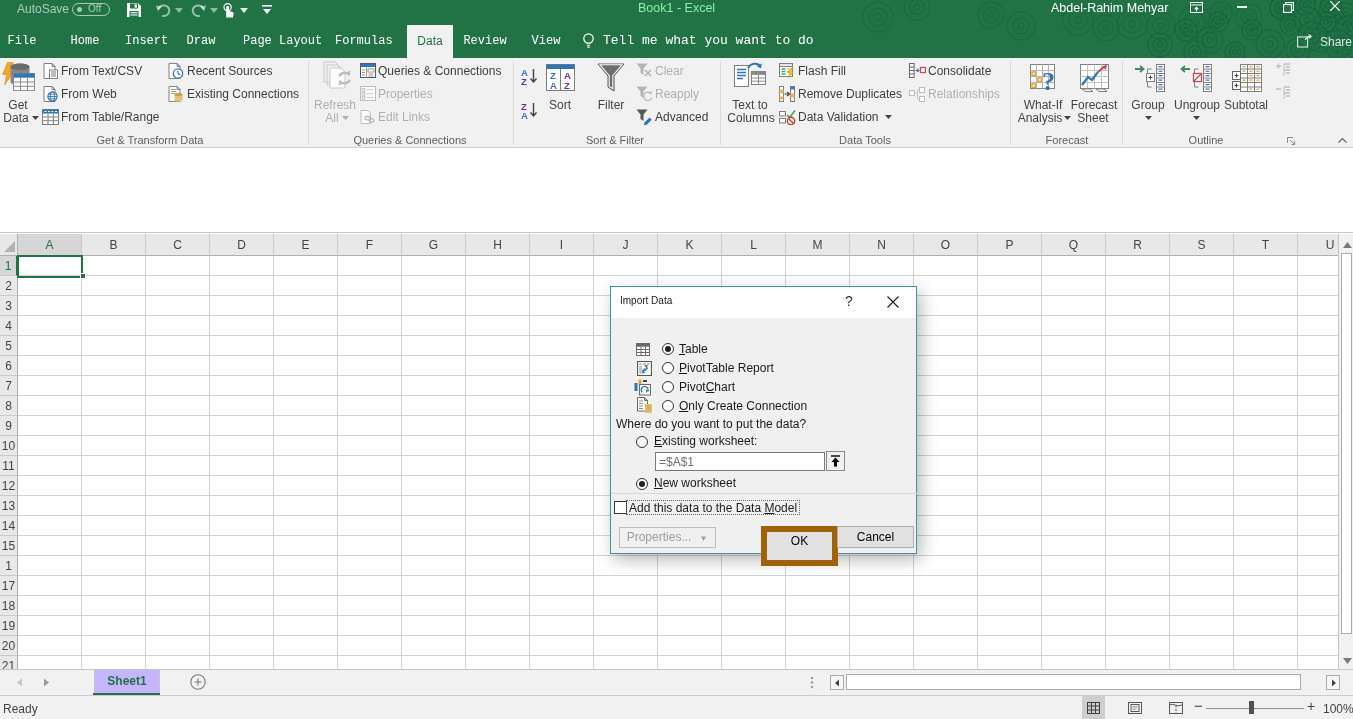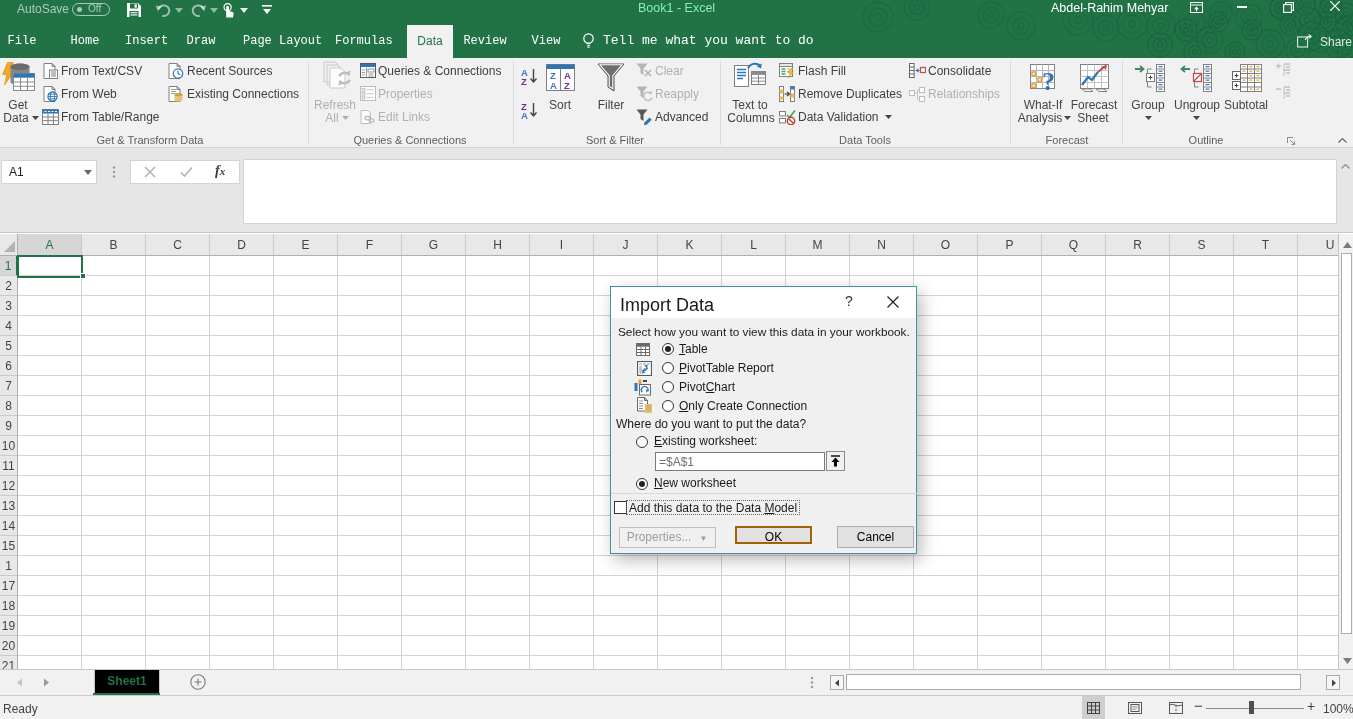--- a/index.html
+++ b/index.html
@@ -617,46 +617,20 @@
         <path d="M9 2 v12" stroke="#c0c0c0"></path>
       </svg>
 
     <svg class="ricon" style="left:1287px;top:79px" width="9" height="9" viewBox="0 0 9 9">
         <path d="M0.5 6 V0.5 H6" fill="none" stroke="#8a8a8a"></path>
         <path d="M3.2 3.2 L7.6 7.6 M7.6 7.6 V4.4 M7.6 7.6 H4.4" fill="none" stroke="#8a8a8a"></path>
       </svg>
 
     <svg class="ricon" style="left:1338px;top:79px" width="9" height="6" viewBox="0 0 9 6">
         <path d="M0.5 5.5 L4.5 1.5 L8.5 5.5" fill="none" stroke="#666" stroke-width="1.2"></path>
-      </svg>
-  </div>
-  <div id="fbar">
-    <div id="namebox">A1</div>
-    <svg class="abs" style="left:84px;top:22px" width="8" height="5" viewBox="0 0 8 5">
-        <path d="M0 0h8L4 5z" fill="#6a6a6a"></path>
-      </svg>
-    <svg class="abs" style="left:112px;top:18px" width="4" height="12" viewBox="0 0 4 12">
-        <g fill="#9a9a9a">
-          <circle cx="2" cy="1.5" r="1.2"></circle>
-          <circle cx="2" cy="6" r="1.2"></circle>
-          <circle cx="2" cy="10.5" r="1.2"></circle>
-        </g>
-      </svg>
-    <div id="fbtns">
-      <svg class="abs" style="left:13px;top:5px" width="12" height="12" viewBox="0 0 12 12">
-          <path d="M1 1 L11 11 M11 1 L1 11" stroke="#b5b5b5" stroke-width="1.6"></path>
-        </svg>
-      <svg class="abs" style="left:49px;top:5px" width="13" height="12" viewBox="0 0 13 12">
-          <path d="M1 6.5 L4.5 10 L12 1.5" fill="none" stroke="#b5b5b5" stroke-width="1.6"></path>
-        </svg>
-      <span class="abs" style="left:84px;top:2px;font-family:'Liberation Serif',serif;font-style:italic;font-weight:bold;font-size:14px;color:#3b3b3b">f<i style="font-size:11px">x</i></span>
-    </div>
-    <div id="ffield"></div>
-    <svg class="abs" style="left:1341px;top:15px" width="9" height="6" viewBox="0 0 9 6">
-        <path d="M0.5 5.5 L4.5 1.5 L8.5 5.5" fill="none" stroke="#8a8a8a" stroke-width="1.1"></path>
       </svg>
   </div>
   <div id="grid">
     <div class="abs" style="left:0;top:1px;width:18px;height:22px;background:#e8e8e8;border-right:1px solid #b0b0b0;border-bottom:1px solid #b0b0b0"></div>
     <svg class="abs" style="left:4px;top:7px" width="12" height="13" viewBox="0 0 12 13">
         <path d="M11 1 V12 H0 Z" fill="#b3b3b3"></path>
       </svg>
     <div id="colheads">
         <span class="ch chsel" style="left:0px;width:64px">A</span>
         <span class="ch" style="left:64px;width:64px">B</span>
@@ -716,21 +690,21 @@
         </svg>
     </div>
   </div>
   <div id="tabrow">
     <svg class="abs" style="left:16px;top:8px" width="7" height="9" viewBox="0 0 7 9">
         <path d="M6 0.5 L1 4.5 L6 8.5 Z" fill="#c6c6c6"></path>
       </svg>
     <svg class="abs" style="left:43px;top:8px" width="7" height="9" viewBox="0 0 7 9">
         <path d="M1 0.5 L6 4.5 L1 8.5 Z" fill="#9a9a9a"></path>
       </svg>
-    <div class="abs" style="left:94px;top:0;width:66px;height:23px;background:#000000;border-left:1px solid #c6c6c6;border-right:1px solid #c6c6c6;color:#217346;font-weight:bold;font-size:12px;text-align:center;line-height:23px">Sheet1</div>
+    <div class="abs" style="left:94px;top:0;width:66px;height:23px;background:#c4b5fd;border-left:1px solid #c6c6c6;border-right:1px solid #c6c6c6;color:#217346;font-weight:bold;font-size:12px;text-align:center;line-height:23px">Sheet1</div>
     <div class="abs" style="left:93px;top:22.5px;width:67px;height:2.5px;background:#217346"></div>
     <svg class="abs" style="left:190px;top:4px" width="16" height="16" viewBox="0 0 16 16">
         <circle cx="8" cy="8" r="7.2" fill="none" stroke="#7a7a7a" stroke-width="1.1"></circle>
         <path d="M8 4.5 V11.5 M4.5 8 H11.5" stroke="#7a7a7a" stroke-width="1.1"></path>
       </svg>
     <svg class="abs" style="left:810px;top:6px" width="4" height="13" viewBox="0 0 4 13">
         <g fill="#9a9a9a">
           <circle cx="2" cy="2" r="1.2"></circle>
           <circle cx="2" cy="6.5" r="1.2"></circle>
           <circle cx="2" cy="11" r="1.2"></circle>
@@ -764,26 +738,25 @@
         <path d="M7 3.5 v8" stroke="#585858" stroke-dasharray="2 1.5"></path>
       </svg>
     <span class="abs" style="left:1194px;top:1px;font-size:15px;color:#444">−</span>
     <div class="abs" style="left:1206px;top:11.5px;width:98px;height:1px;background:#8a8a8a"></div>
     <div class="abs" style="left:1249px;top:5px;width:5px;height:13px;background:#505050"></div>
     <span class="abs" style="left:1307px;top:2px;font-size:14px;color:#444">+</span>
     <span class="abs" style="left:1323px;top:6px">100%</span>
   </div>
   <div id="dialog">
     <div id="dlgtitle"></div>
-    <span class="abs" style="left:9px;top:8px;font-size:18px">Import Data</span>
+    <span class="abs" style="left:9px;top:8px;font-size:10px">Import Data</span>
     <span class="abs" style="left:234px;top:6px;font-size:14px;color:#333">?</span>
     <svg class="abs" style="left:276px;top:9px" width="12" height="12" viewBox="0 0 12 12">
         <path d="M0.5 0.5 L11.5 11.5 M11.5 0.5 L0.5 11.5" stroke="#1a1a1a" stroke-width="1.1"></path>
       </svg>
-    <span class="dtxt" style="left:7px;top:45px;font-size:11.8px">Select how you want to view this data in your workbook.</span>
 
     <svg class="abs" style="left:25px;top:56px" width="14" height="13" viewBox="0 0 14 13">
         <rect x="0.5" y="0.5" width="13" height="12" fill="#fff" stroke="#6a6a6a"></rect>
         <rect x="0.5" y="0.5" width="13" height="3.2" fill="#6a6a6a"></rect>
         <path d="M0.5 6.5 h13 M0.5 9.5 h13 M5 3.5 v9 M9.5 3.5 v9" stroke="#6a6a6a"></path>
       </svg>
     <svg class="abs" style="left:26px;top:74px" width="15" height="15" viewBox="0 0 15 15">
         <rect x="0.5" y="0.5" width="14" height="14" fill="#fff" stroke="#595959" stroke-width="1.2"></rect>
         <rect x="2.2" y="2.2" width="2.6" height="1.8" fill="#bfbfbf"></rect>
         <rect x="6" y="2.2" width="3" height="1.8" fill="#bfbfbf"></rect>
@@ -827,16 +800,16 @@
     <svg class="abs" style="left:219px;top:168px" width="11" height="12" viewBox="0 0 11 12">
         <path d="M1 1 h9" stroke="#000" stroke-width="1.4"></path>
         <path d="M5.5 2.5 L9.5 7 H7 V11.5 H4 V7 H1.5 Z" fill="#000"></path>
       </svg>
     <span class="radio sel" style="left:25px;top:190.5px"></span>
     <span class="dtxt" style="left:43px;top:196px"><u>N</u>ew worksheet</span>
     <div class="abs" style="left:0;top:206px;width:307px;height:1px;background:#d9d9d9"></div>
     <div class="abs" style="left:2.5px;top:214px;width:13px;height:13px;background:#fff;border:1px solid #333"></div>
     <span class="abs" style="left:15px;top:213px;height:15px;border:1px dotted #666;padding:0 2px;font-size:12px;line-height:15px;white-space:nowrap">Add this data to the Data <u>M</u>odel</span>
     <div class="btn" style="left:7.5px;top:240px;width:97px;background:#f0f0f0;border-color:#bfbfbf;color:#9d9d9d;line-height:19px">Properties...<span style="margin-left:8px;font-size:8px">▼</span></div>
-    <div class="btn" style="left:124px;top:239px;width:77px;height:18px;border:2px solid #a16207;line-height:18px">OK</div>
+    <div class="btn" style="left:150px;top:239px;width:77px;height:40px;border:6px solid #a16207;line-height:18px">OK</div>
     <div class="btn" style="left:226px;top:239px;width:77px;height:22px;line-height:20px">Cancel</div>
   </div>
 </div>
 
 </body></html>

